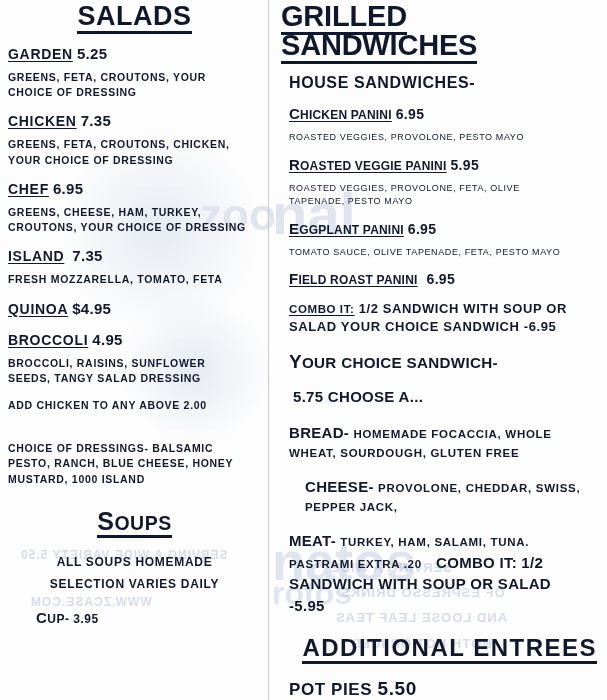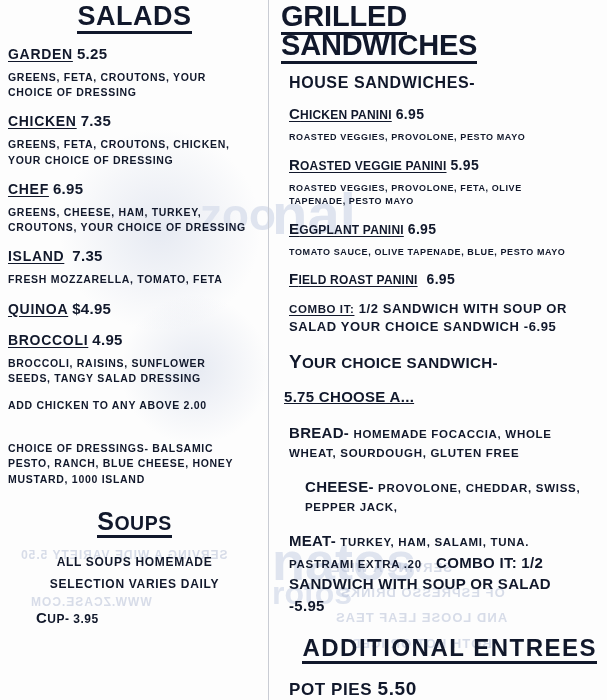--- a/index.html
+++ b/index.html
@@ -130,21 +130,21 @@
   }
   .item-name-sc .sc { font-size: .80em; }
 
   .desc {
     font-weight: bold;
     font-size: 10.5px;
     letter-spacing: .7px;
     line-height: 1.45;
   }
   .desc-sm {
-    font-weight: bold;
+    font-weight: normal;
     font-size: 9px;
     letter-spacing: .6px;
     line-height: 1.5;
   }
   .combo-line {
     font-weight: bold;
     font-size: 13px;
     letter-spacing: .6px;
     line-height: 1.35;
   }
@@ -265,37 +265,37 @@
       <div class="desc-sm" style="margin-top:8px;">ROASTED VEGGIES, PROVOLONE, PESTO MAYO</div>
     </div>
 
     <div style="margin-top:11px;margin-left:8px;">
       <span class="item-name-sc"><span>R</span><span class="sc">OASTED VEGGIE PANINI</span></span><span class="item-price" style="font-size:14px;">5.95</span>
       <div class="desc-sm" style="margin-top:8px;max-width:272px;">ROASTED VEGGIES, PROVOLONE, FETA, OLIVE TAPENADE, PESTO MAYO</div>
     </div>
 
     <div style="margin-top:11px;margin-left:8px;">
       <span class="item-name-sc"><span>E</span><span class="sc">GGPLANT PANINI</span></span><span class="item-price" style="font-size:14px;">6.95</span>
-      <div class="desc-sm" style="margin-top:8px;">TOMATO SAUCE, OLIVE TAPENADE, BLUE, PESTO MAYO</div>
+      <div class="desc-sm" style="margin-top:8px;">TOMATO SAUCE, OLIVE TAPENADE, FETA, PESTO MAYO</div>
     </div>
 
     <div style="margin-top:11px;margin-left:8px;">
       <span class="item-name-sc"><span>F</span><span class="sc">IELD ROAST PANINI</span></span><span class="item-price" style="font-size:14px;margin-left:9px;">6.95</span>
     </div>
 
     <div class="combo-line" style="margin-top:12px;margin-left:8px;max-width:300px;">
       <span class="lead">COMBO IT:</span>
       <span>1/2 SANDWICH WITH SOUP OR SALAD YOUR CHOICE SANDWICH -6.95</span>
     </div>
 
     <div class="subhead-sc" style="margin-top:16px;margin-left:8px;font-size:19px;">
       <span>Y</span><span class="sc">OUR CHOICE SANDWICH-</span>
     </div>
 
-    <div class="choice-line" style="margin-top:13px;margin-left:3px;text-decoration:underline;">
+    <div class="choice-line" style="margin-top:13px;margin-left:12px;">
       <span class="lab">5.75 CHOOSE A...</span>
     </div>
 
     <div class="choice-line" style="margin-top:14px;margin-left:8px;max-width:300px;">
       <span class="lab">BREAD-</span>
       <span class="sc">HOMEMADE FOCACCIA, WHOLE WHEAT, SOURDOUGH, GLUTEN FREE</span>
     </div>
 
     <div class="choice-line" style="margin-top:13px;margin-left:24px;max-width:290px;">
       <span class="lab">CHEESE-</span>

